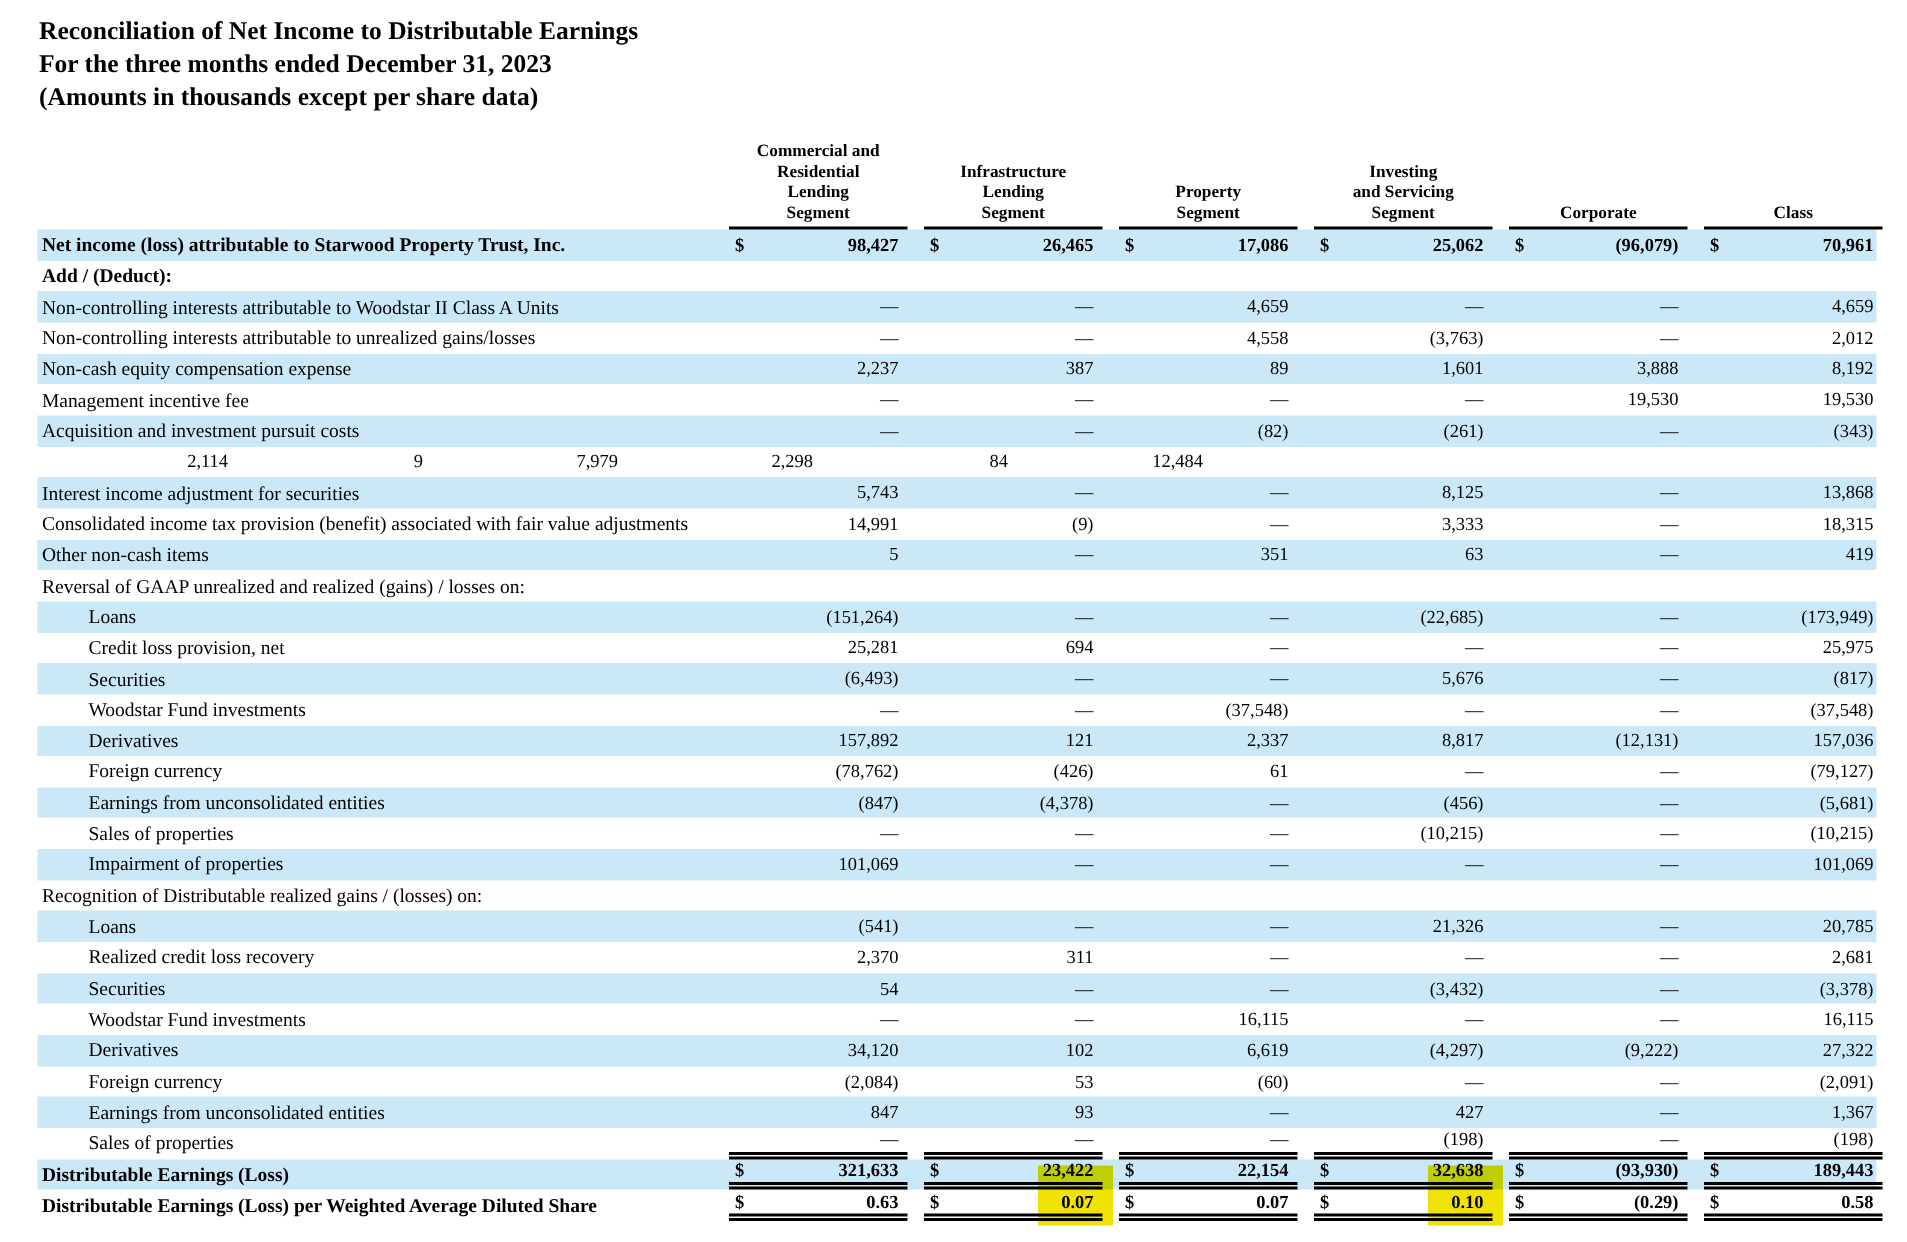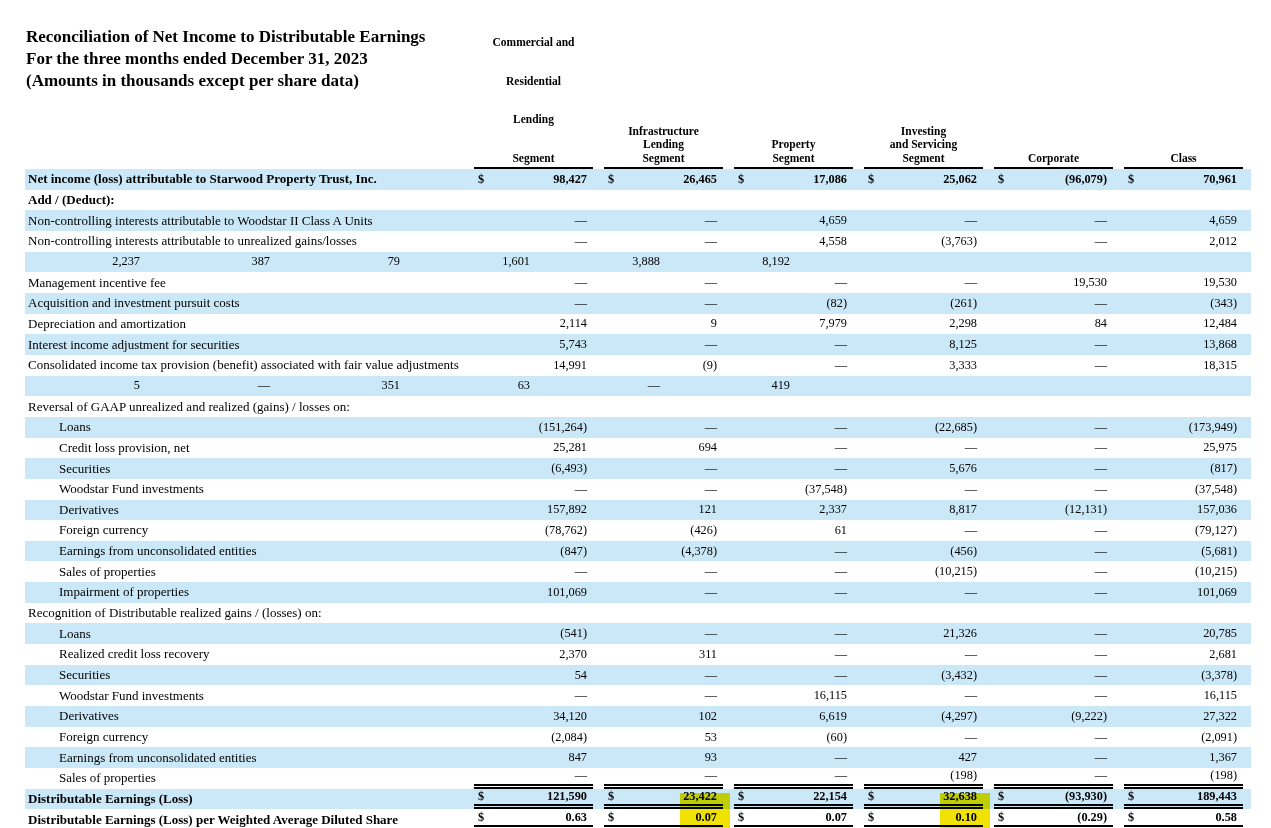--- a/index.html
+++ b/index.html
@@ -6,21 +6,21 @@
     margin: 0; padding: 0;
     width: 1271px; height: 828px;
     background: #ffffff;
     overflow: hidden;
     font-family: "Liberation Serif", "DejaVu Serif", serif;
     color: #000;
   }
   .page { position: relative; width: 1271px; height: 828px; }
 
   
-  .titles { padding: 26px 0 0 26px; }
+  .titles { padding: 10px 0 0 26px; }
   .title-line {
     font-weight: bold;
     font-size: 17px;
     line-height: 22px;
     white-space: nowrap;
   }
 
   
   .fin-table { margin-left: 25px; margin-top: 19px; width: 1226px; }
 
@@ -28,21 +28,21 @@
   .label-spacer { width: 447px; flex: none; }
   .col-header {
     width: 119px; flex: none; margin-left: 11px;
     border-bottom: 2.5px solid #000;
     display: flex; flex-direction: column; justify-content: flex-end;
     text-align: center;
     font-weight: bold; font-size: 11.5px; line-height: 13.5px;
     padding-bottom: 2px;
     box-sizing: border-box;
   }
-  .col-header.g0, .group.g0 { margin-left: 2px; gap: 25px; }
+  .col-header.g0, .group.g0 { margin-left: 14px; }
 
   .row { display: flex; align-items: center; height: 20.66px; }
   .row.shaded { background: var(--shade); }
   .row.bold { font-weight: bold; }
 
   .row .label {
     width: 447px; flex: none;
     font-size: 13px;
     padding-left: 3px;
     box-sizing: border-box;
@@ -215,31 +215,32 @@
         <div class="group">
           <span class="dollar"></span>
           <span class="value">—</span>
         </div>
         <div class="group">
           <span class="dollar"></span>
           <span class="value">2,012</span>
         </div>
       </div>
       <div class="row shaded">
+        <div class="label">Non-cash equity compensation expense</div>
         <div class="group g0">
           <span class="dollar"></span>
           <span class="value">2,237</span>
         </div>
         <div class="group">
           <span class="dollar"></span>
           <span class="value">387</span>
         </div>
         <div class="group">
           <span class="dollar"></span>
-          <span class="value">79</span>
+          <span class="value">89</span>
         </div>
         <div class="group">
           <span class="dollar"></span>
           <span class="value">1,601</span>
         </div>
         <div class="group">
           <span class="dollar"></span>
           <span class="value">3,888</span>
         </div>
         <div class="group">
@@ -295,21 +296,20 @@
         <div class="group">
           <span class="dollar"></span>
           <span class="value">—</span>
         </div>
         <div class="group">
           <span class="dollar"></span>
           <span class="value">(343)</span>
         </div>
       </div>
       <div class="row">
-        <div class="label">Depreciation and amortization</div>
         <div class="group g0">
           <span class="dollar"></span>
           <span class="value">2,114</span>
         </div>
         <div class="group">
           <span class="dollar"></span>
           <span class="value">9</span>
         </div>
         <div class="group">
           <span class="dollar"></span>
@@ -376,20 +376,21 @@
         <div class="group">
           <span class="dollar"></span>
           <span class="value">—</span>
         </div>
         <div class="group">
           <span class="dollar"></span>
           <span class="value">18,315</span>
         </div>
       </div>
       <div class="row shaded">
+        <div class="label">Other non-cash items</div>
         <div class="group g0">
           <span class="dollar"></span>
           <span class="value">5</span>
         </div>
         <div class="group">
           <span class="dollar"></span>
           <span class="value">—</span>
         </div>
         <div class="group">
           <span class="dollar"></span>
@@ -918,21 +919,21 @@
         </div>
         <div class="group rule-double">
           <span class="dollar"></span>
           <span class="value">(198)</span>
         </div>
       </div>
       <div class="row shaded bold">
         <div class="label">Distributable Earnings (Loss)</div>
         <div class="group g0 rule-double">
           <span class="dollar">$</span>
-          <span class="value">121,590</span>
+          <span class="value">321,633</span>
         </div>
         <div class="group rule-double">
           <span class="dollar">$</span>
           <span class="value">23,422</span>
         </div>
         <div class="group rule-double">
           <span class="dollar">$</span>
           <span class="value">22,154</span>
         </div>
         <div class="group rule-double">

